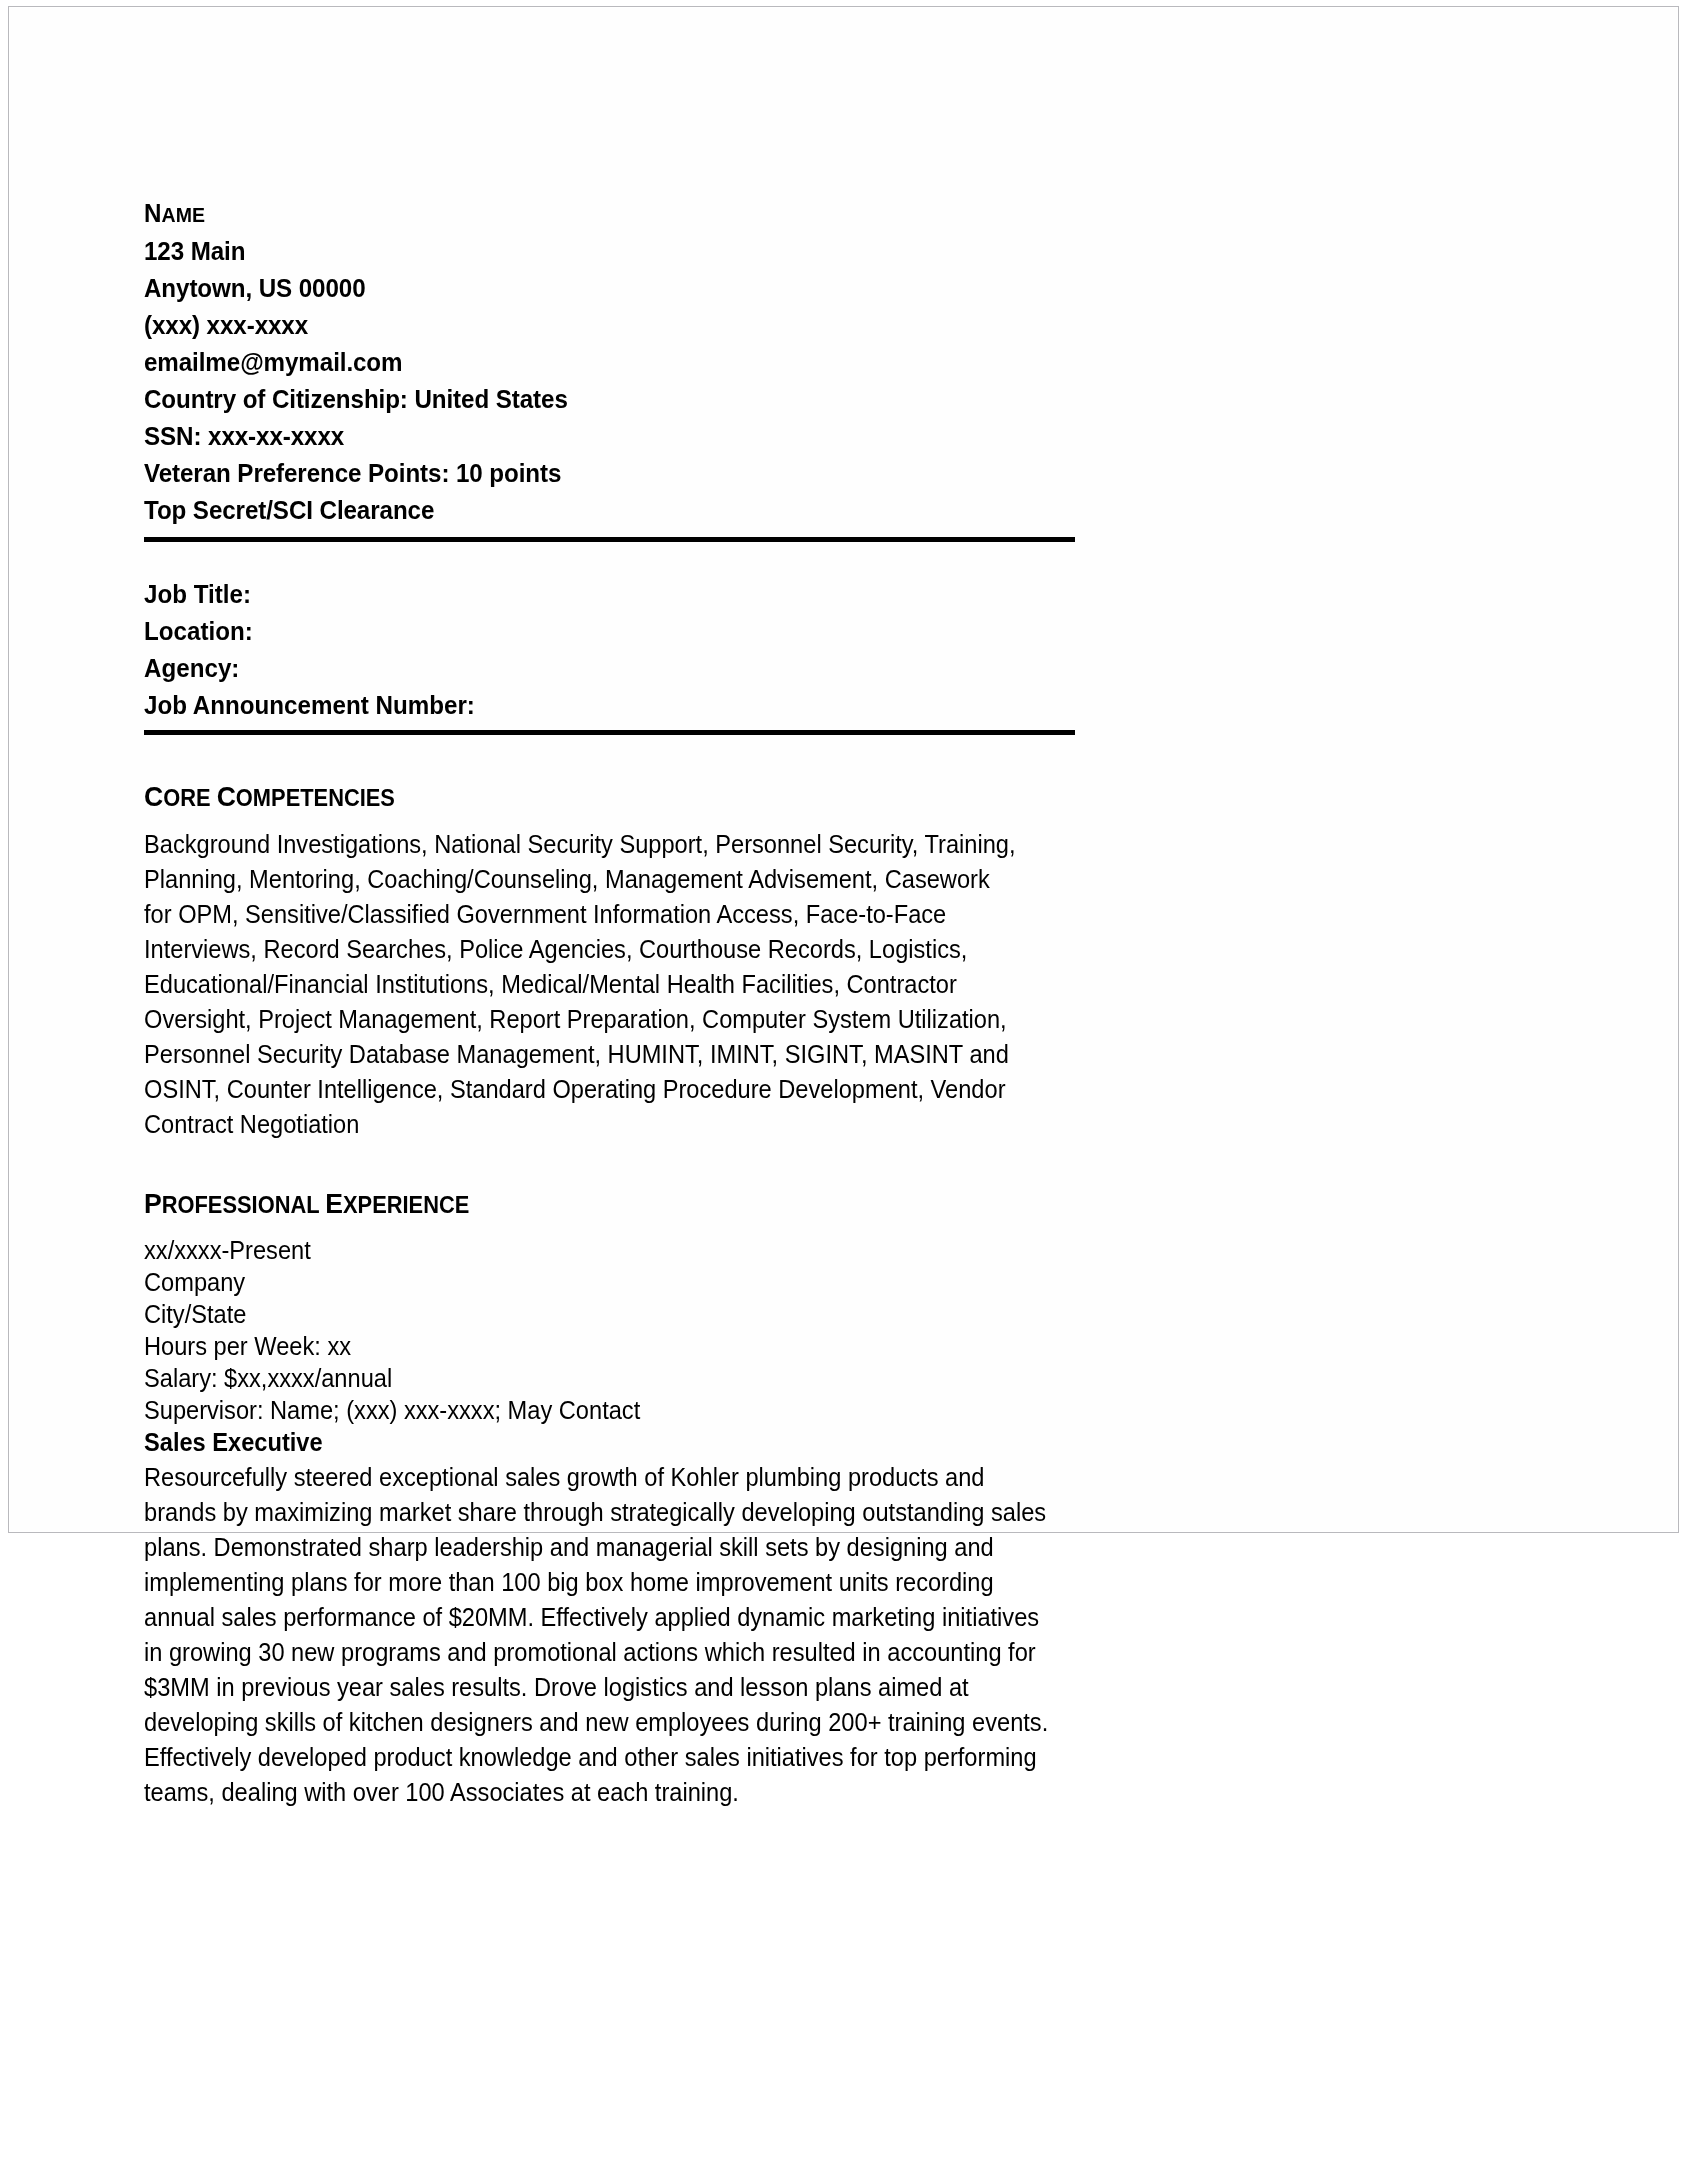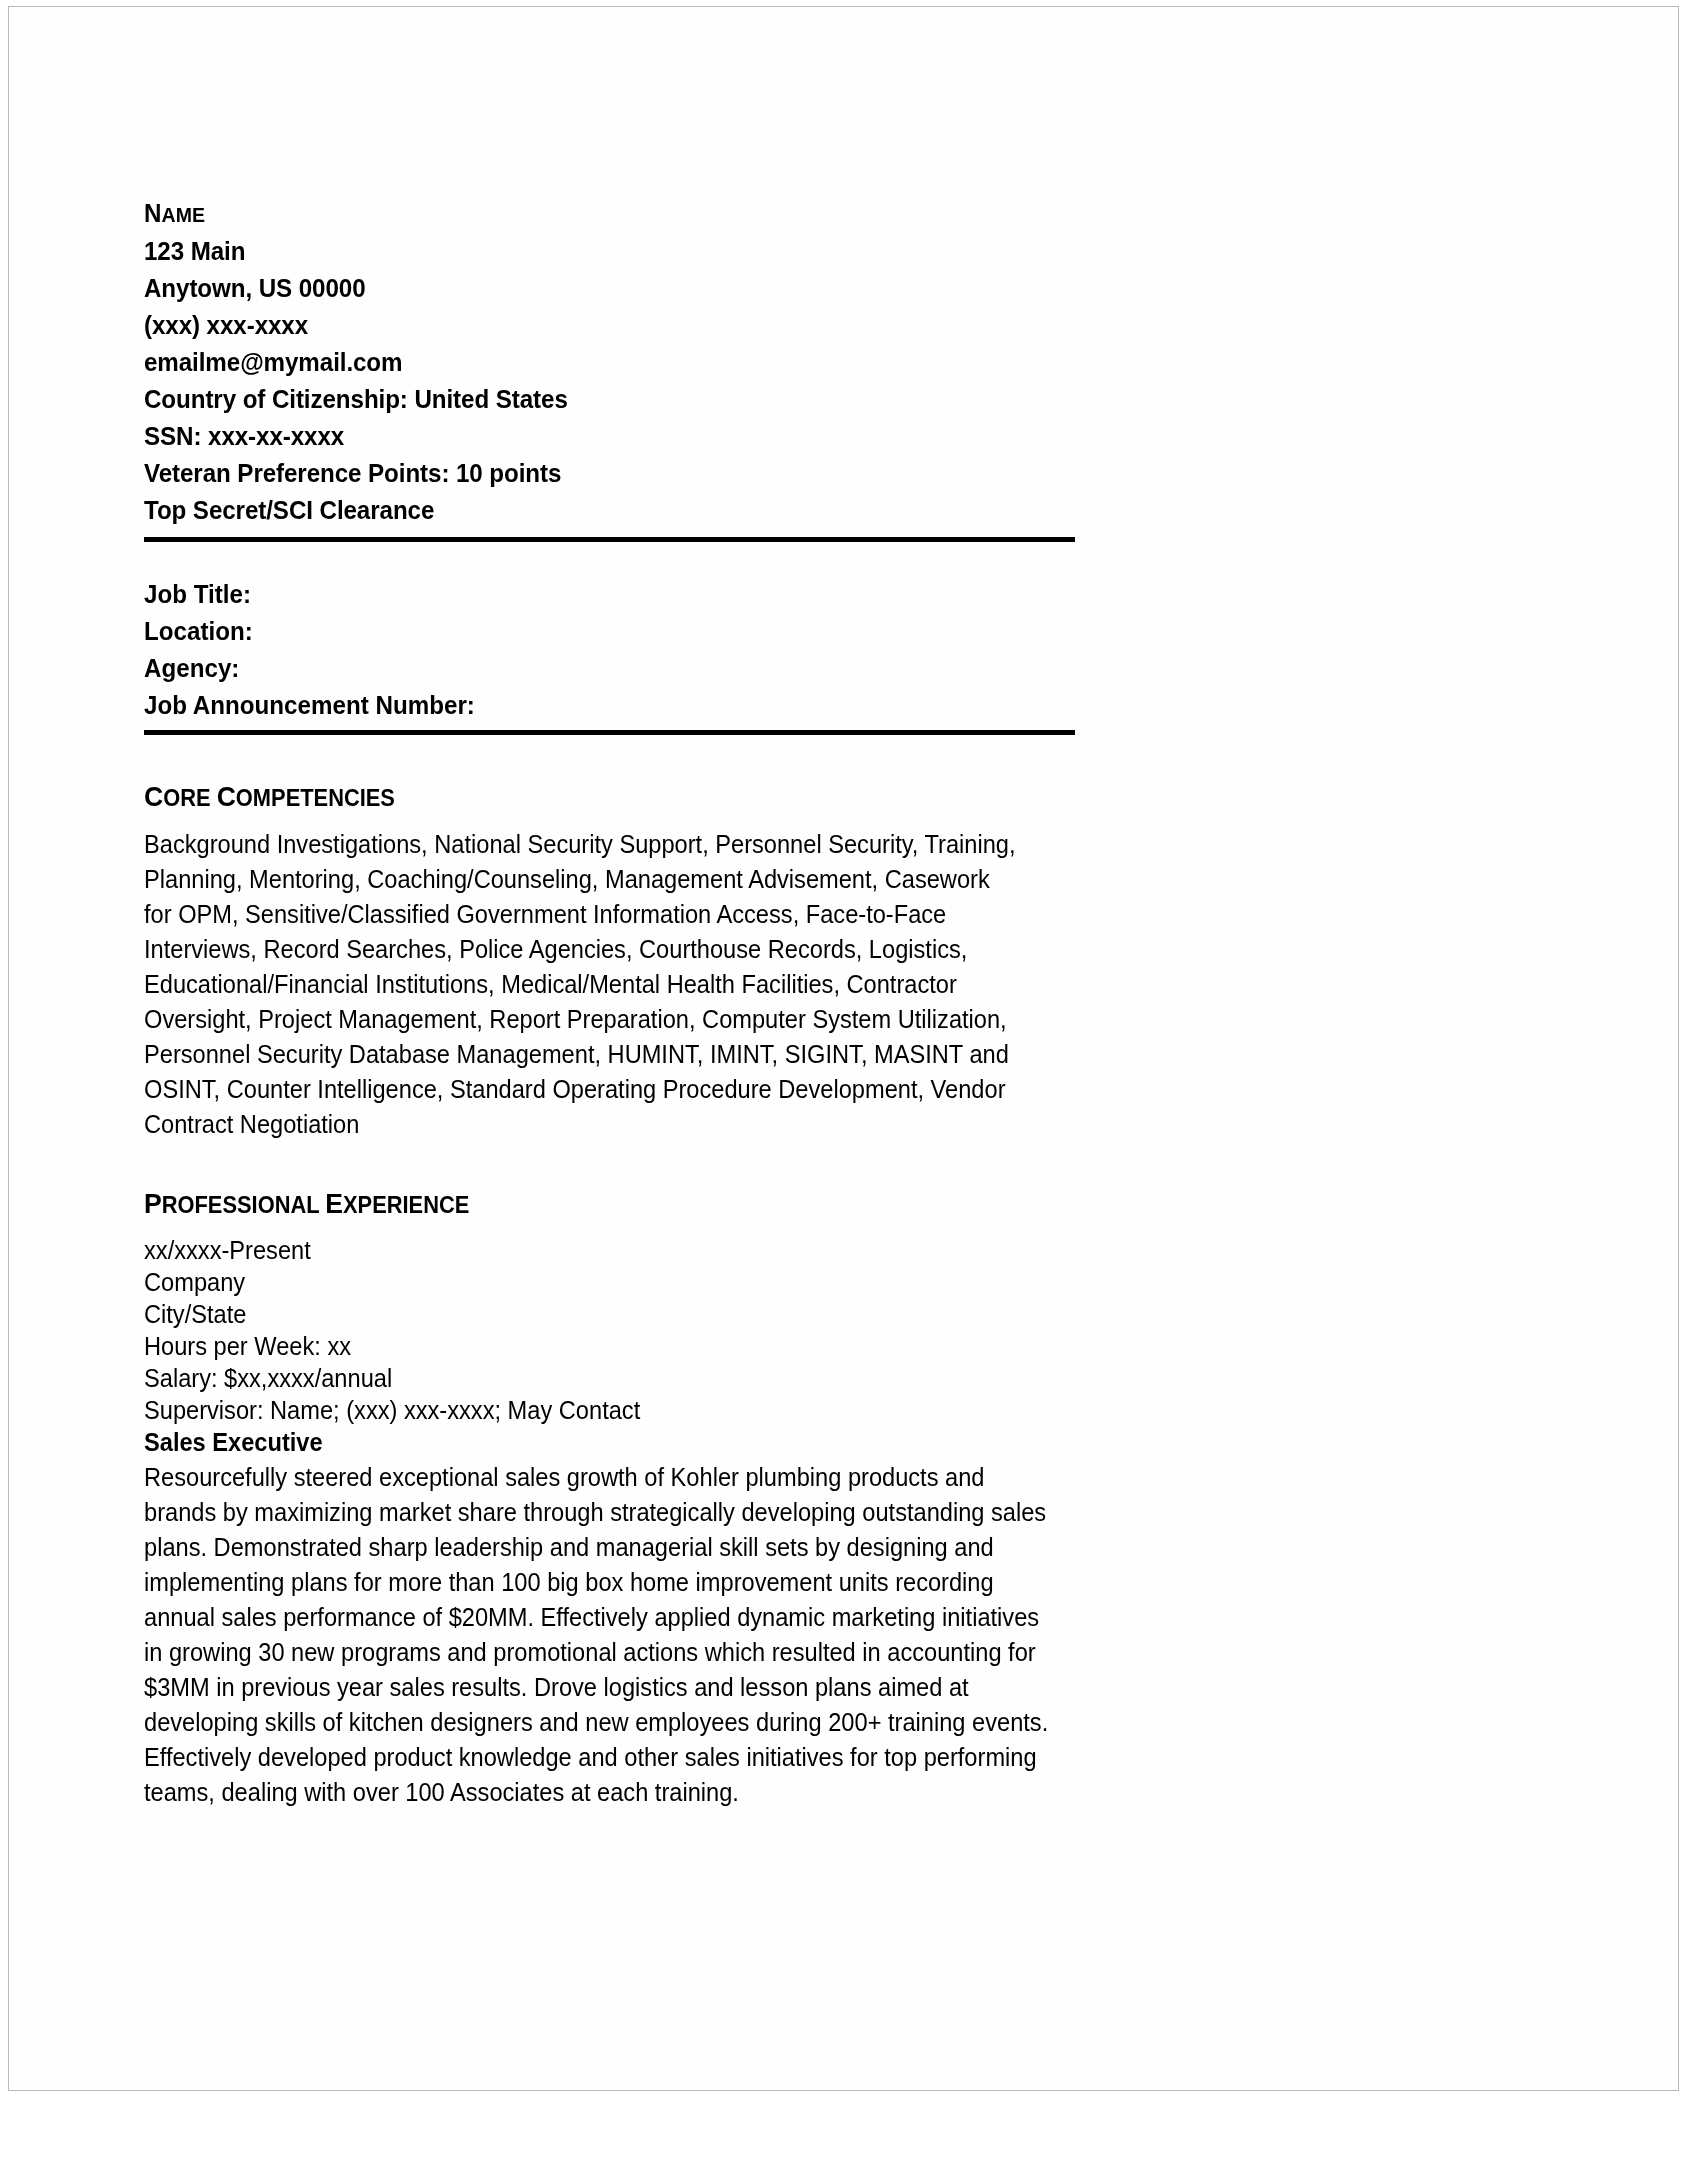--- a/index.html
+++ b/index.html
@@ -13,21 +13,21 @@
     font-family: "Liberation Sans", "DejaVu Sans", sans-serif;
     color: #000000;
     overflow: hidden;
   }
 
   .page {
     position: absolute;
     left: 8px;
     top: 6px;
     width: 1671px;
-    height: 2085px;
+    height: 1527px;
     background: #7f1d1d;
     border: 1px solid #b9b9bd;
     box-sizing: border-box;
   }
 
   .page-inner {
     position: absolute;
     left: 0;
     top: 0;
     right: 0;

